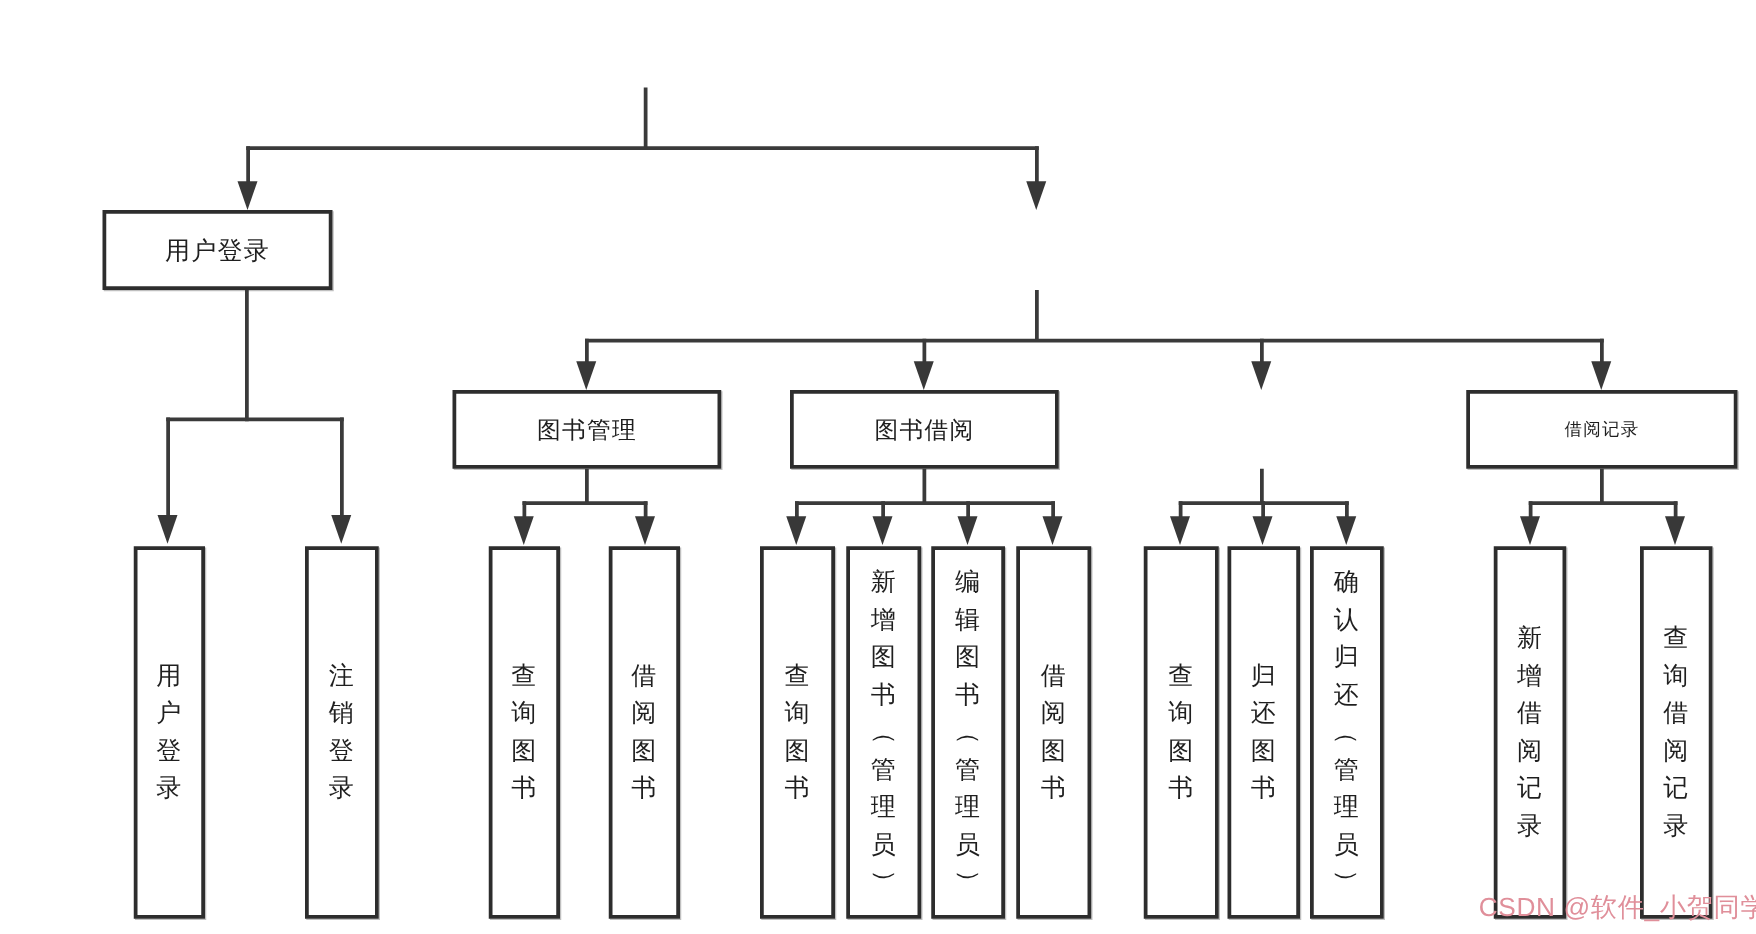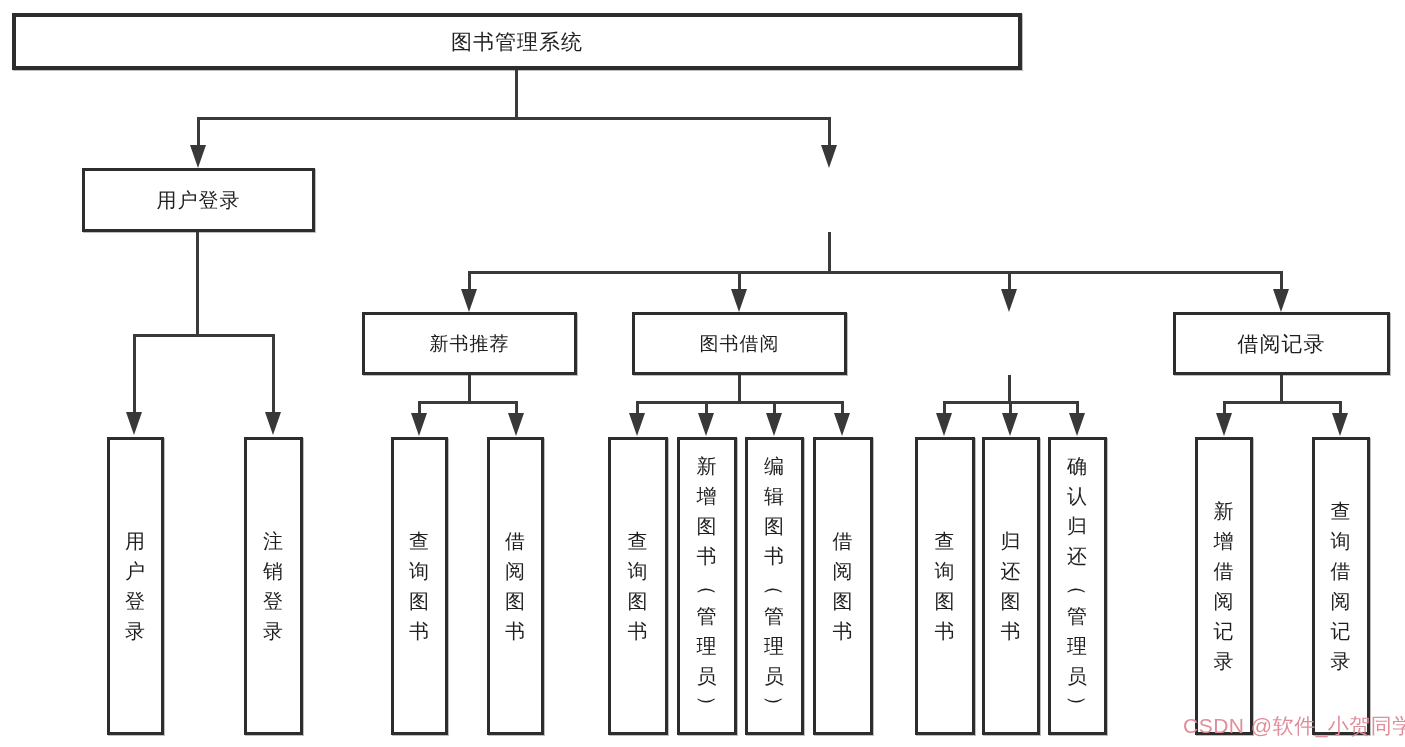--- a/index.html
+++ b/index.html
@@ -43,32 +43,29 @@
     color:#e08f9a;
     white-space:nowrap;
     letter-spacing:0.5px;
   }
 </style>
 </head>
 <body>
 
 <div id="canvas">
 
-  <div class="box root" style="left:12px;top:13px;width:1010px;height:57px;">
-    <span class="hlabel">图书管理系统</span>
-  </div>
 
   <div class="line" style="left:515px;top:70px;width:3px;height:49px;"></div>
   <div class="line" style="left:197px;top:117px;width:634px;height:3px;"></div>
   <div class="line" style="left:197px;top:117px;width:3px;height:31px;"></div>
   <div class="arrow" style="left:190px;top:145px;"></div>
   <div class="line" style="left:828px;top:117px;width:3px;height:31px;"></div>
   <div class="arrow" style="left:821px;top:145px;"></div>
 
-  <div class="box" style="left:82px;top:168px;width:233px;height:64px;text-align:right;">
+  <div class="box" style="left:82px;top:168px;width:184px;height:64px;text-align:right;">
     <span class="hlabel">用户登录</span>
   </div>
 
   <div class="line" style="left:196px;top:232px;width:3px;height:105px;"></div>
   <div class="line" style="left:133px;top:334px;width:142px;height:3px;"></div>
   <div class="line" style="left:133px;top:334px;width:3px;height:80px;"></div>
   <div class="arrow" style="left:126px;top:412px;"></div>
   <div class="line" style="left:272px;top:334px;width:3px;height:80px;"></div>
   <div class="arrow" style="left:265px;top:412px;"></div>
 
@@ -77,26 +74,26 @@
   <div class="line" style="left:468px;top:271px;width:3px;height:21px;"></div>
   <div class="arrow" style="left:461px;top:289px;"></div>
   <div class="line" style="left:738px;top:271px;width:3px;height:21px;"></div>
   <div class="arrow" style="left:731px;top:289px;"></div>
   <div class="line" style="left:1008px;top:271px;width:3px;height:21px;"></div>
   <div class="arrow" style="left:1001px;top:289px;"></div>
   <div class="line" style="left:1280px;top:271px;width:3px;height:21px;"></div>
   <div class="arrow" style="left:1273px;top:289px;"></div>
 
   <div class="box" style="left:362px;top:312px;width:215px;height:63px;font-size:19px;">
-    <span class="hlabel">新书推荐</span>
+    <span class="hlabel">图书管理</span>
   </div>
   <div class="box" style="left:632px;top:312px;width:215px;height:63px;font-size:19px;">
     <span class="hlabel">图书借阅</span>
   </div>
-  <div class="box" style="left:1173px;top:312px;width:217px;height:63px;font-size:21px;">
+  <div class="box" style="left:1173px;top:312px;width:217px;height:63px;font-size:14px;">
     <span class="hlabel">借阅记录</span>
   </div>
 
   <div class="line" style="left:468px;top:375px;width:3px;height:29px;"></div>
   <div class="line" style="left:418px;top:401px;width:100px;height:3px;"></div>
   <div class="line" style="left:418px;top:401px;width:3px;height:15px;"></div>
   <div class="arrow" style="left:411px;top:413px;"></div>
   <div class="line" style="left:515px;top:401px;width:3px;height:15px;"></div>
   <div class="arrow" style="left:508px;top:413px;"></div>
 

